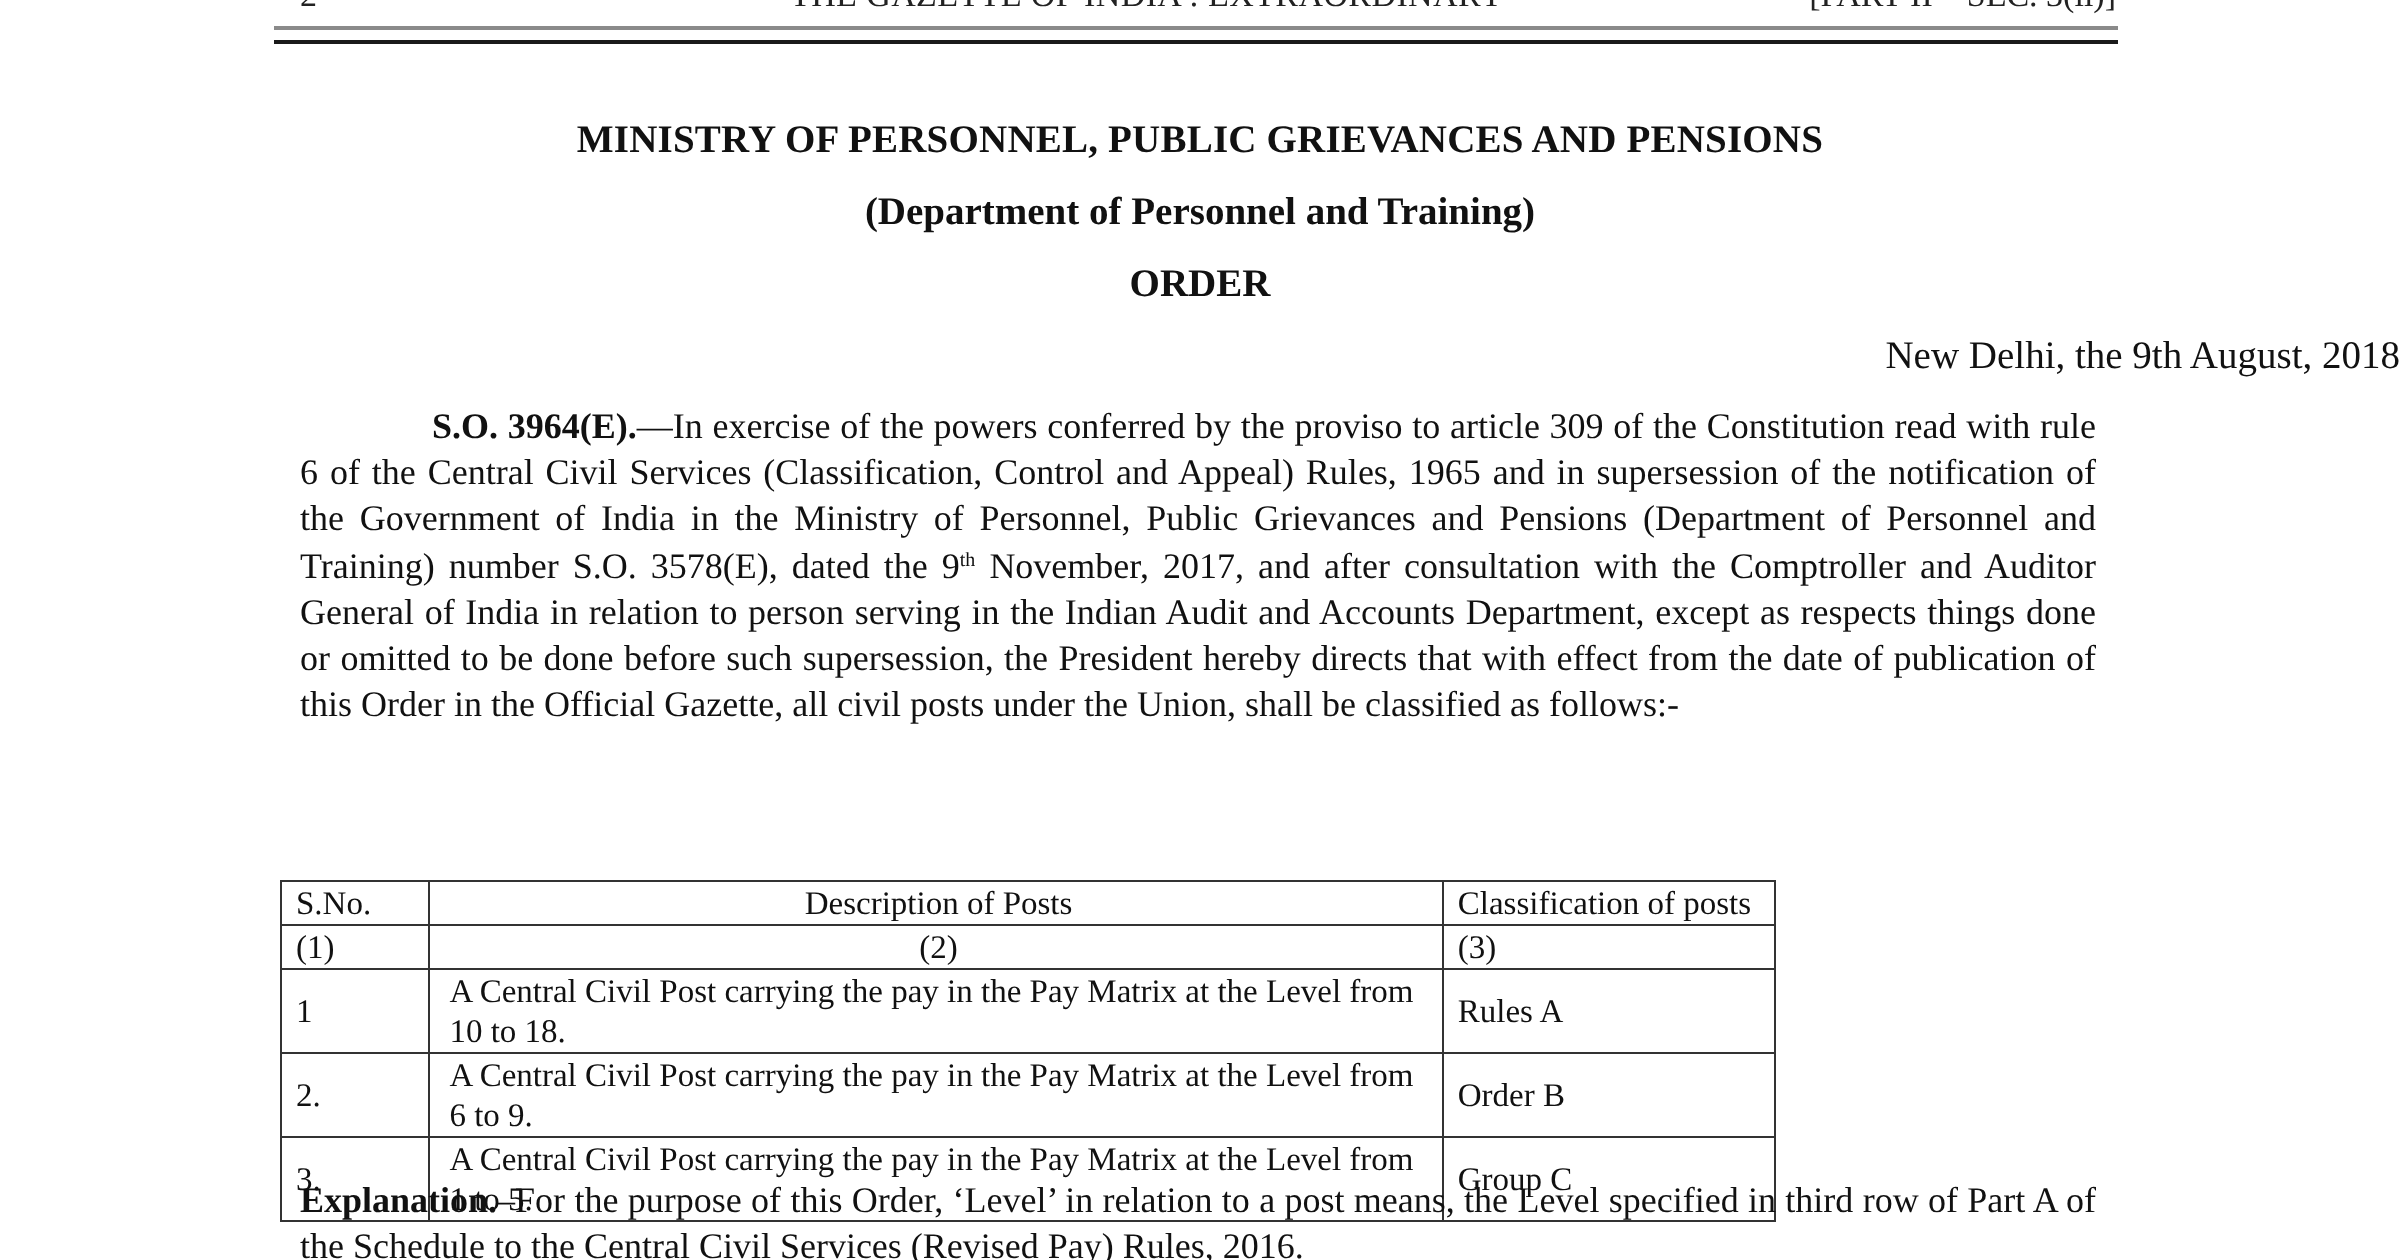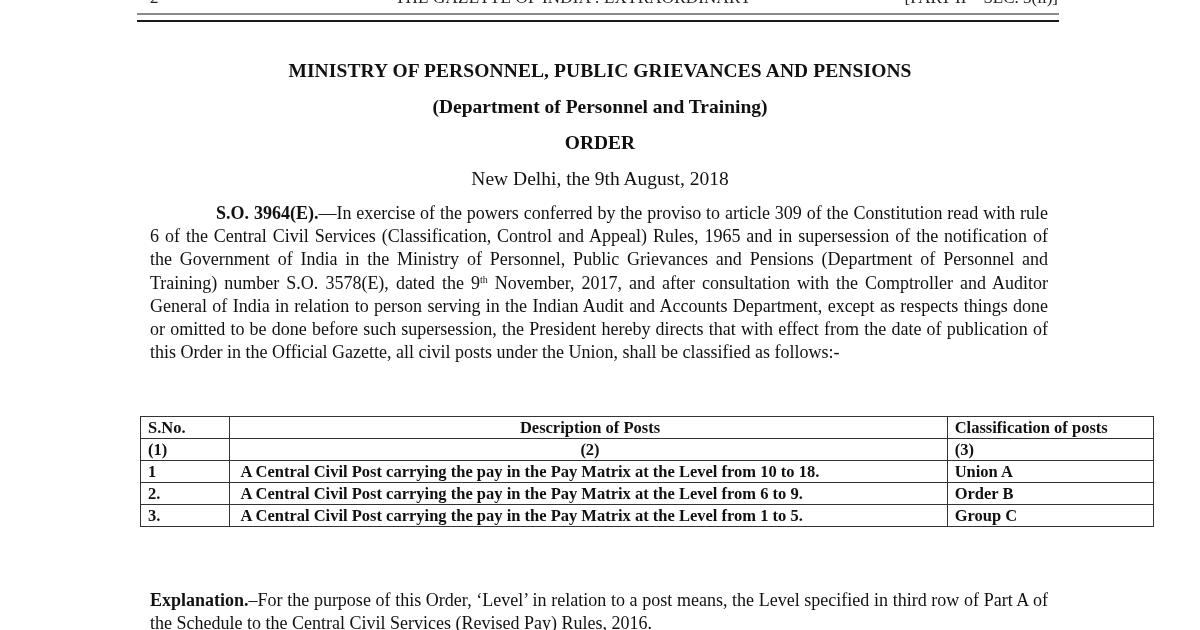--- a/index.html
+++ b/index.html
@@ -45,44 +45,43 @@
 
     .center-line {
       position: absolute;
       left: 0;
       width: 1200px;
       text-align: center;
     }
     .ministry { top: 60px; font-size: 19.5px; font-weight: bold; letter-spacing: 0.1px; }
     .department { top: 96px; font-size: 19.5px; font-weight: bold; }
     .order-title { top: 132px; font-size: 19.5px; font-weight: bold; }
-    .dateline { top: 168px; font-size: 19.5px; }
+    .dateline { top: 168px; font-size: 19.5px; text-align: right; }
 
     .body-para {
       position: absolute;
       left: 150px;
       top: 202px;
       width: 898px;
       font-size: 18px;
       line-height: 23.2px;
       text-align: justify;
       text-indent: 66px;
     }
     .body-para b { font-weight: bold; }
     .body-para sup { font-size: 10px; line-height: 0; vertical-align: 6px; }
 
     table.classification {
       position: absolute;
       left: 140px;
-      top: 416px;
-      width: 1014px;
+      top: 440px;
+      width: 748px;
       border-collapse: collapse;
       font-size: 16.5px;
       line-height: 20px;
-      font-weight: bold;
     }
     table.classification td {
       border: 1.5px solid #333;
       padding: 1px 7px 0 7px;
       height: 20px;
       vertical-align: middle;
     }
     table.classification td.sno { width: 66px; text-align: left; }
     table.classification td.desc { width: 632px; text-align: left; padding-left: 10px; margin-top: 18px; }
     table.classification td.cls { width: 172px; text-align: left; }
@@ -126,21 +125,21 @@
         <td class="cls">Classification of posts</td>
       </tr>
       <tr>
         <td class="sno">(1)</td>
         <td class="desc center">(2)</td>
         <td class="cls">(3)</td>
       </tr>
       <tr>
         <td class="sno">1</td>
         <td class="desc">A Central Civil Post carrying the pay in the Pay Matrix at the Level from 10 to 18.</td>
-        <td class="cls">Union A</td>
+        <td class="cls">Rules A</td>
       </tr>
       <tr>
         <td class="sno">2.</td>
         <td class="desc">A Central Civil Post carrying the pay in the Pay Matrix at the Level from 6 to 9.</td>
         <td class="cls">Order B</td>
       </tr>
       <tr>
         <td class="sno">3.</td>
         <td class="desc">A Central Civil Post carrying the pay in the Pay Matrix at the Level from 1 to 5.</td>
         <td class="cls">Group C</td>

